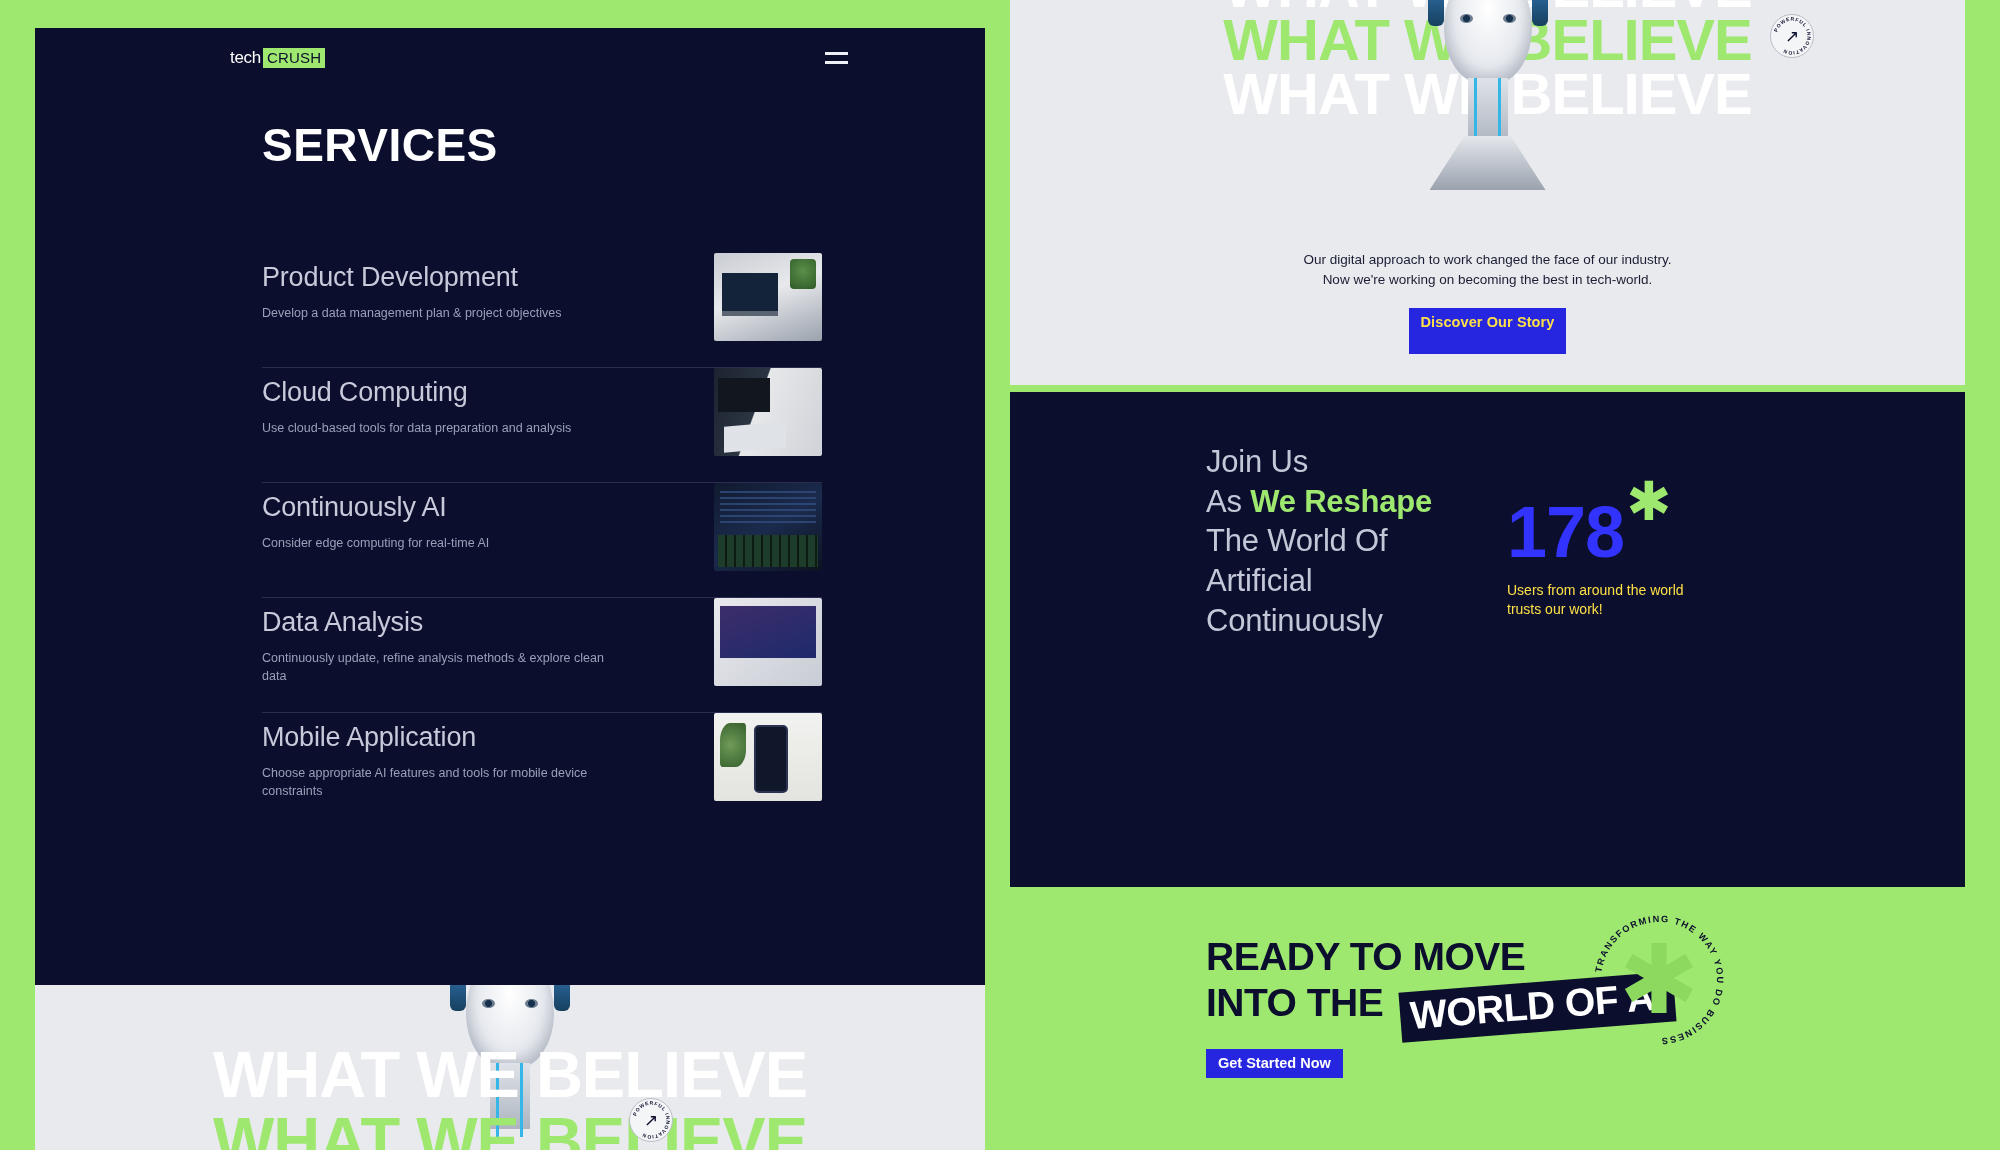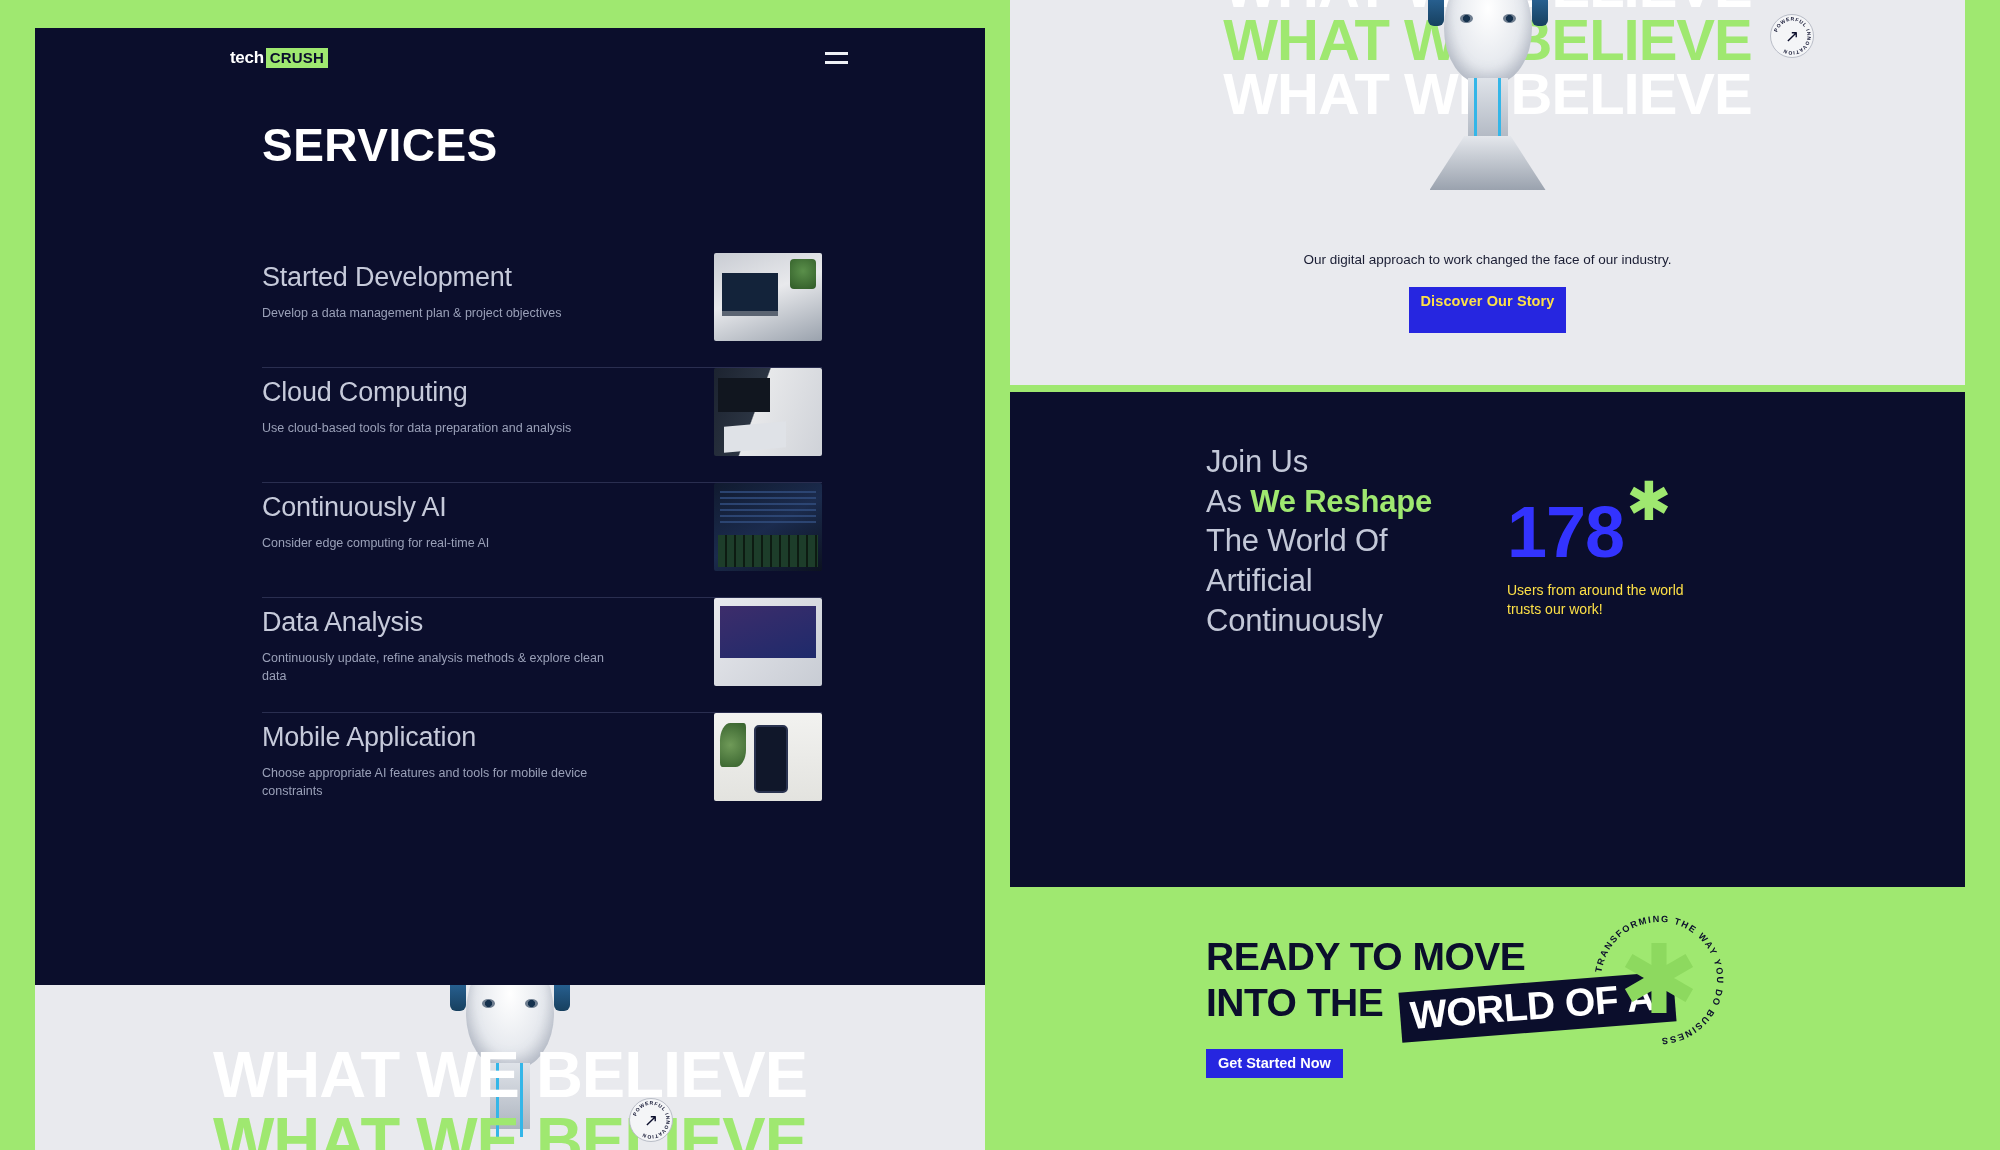--- a/index.html
+++ b/index.html
@@ -20,21 +20,21 @@
   .services-panel {
     position: relative;
     width: 950px; height: 957px;
     background: #0b0e2c;
     padding: 0;
   }
   .brand-row {
     position: absolute; left: 195px; top: 18px;
     width: 620px; display: flex; align-items: center; justify-content: space-between;
   }
-  .logo { display: flex; align-items: center; font-size: 17px; font-weight: bold; letter-spacing: -0.3px; }
+  .logo { display: flex; align-items: center; font-size: 17px; font-weight: normal; letter-spacing: -0.3px; }
   .logo-tech { color: #ffffff; }
   .logo-crush {
     color: #0b0e2c; background: #9fe870; padding: 1px 4px 2px 4px;
     margin-left: 2px; font-size: 15px; letter-spacing: 0.2px;
   }
   .hamburger { display: flex; flex-direction: column; gap: 6px; cursor: pointer; padding: 6px 2px; }
   .hamburger span { display: block; width: 23px; height: 3px; background: #eef0f5; }
 
   .services-title {
     position: absolute; left: 227px; top: 90px;
@@ -260,21 +260,21 @@
         </div>
       </div>
 
       <h1 class="services-title">SERVICES</h1>
 
       <div class="svc-list">
 
         <div class="svc-item">
           <div class="svc-row">
             <div class="svc-text">
-              <div class="svc-name">Started Development</div>
+              <div class="svc-name">Product Development</div>
               <div class="svc-desc">Develop a data management plan &amp; project objectives</div>
             </div>
             <div class="svc-thumb thumb-a"></div>
           </div>
         </div>
         <div class="svc-divider"></div>
 
         <div class="svc-item">
           <div class="svc-row">
             <div class="svc-text">
@@ -372,20 +372,21 @@
           <defs>
               <path id="ringB" d="M22,22 m-16,0 a16,16 0 1,1 32,0 a16,16 0 1,1 -32,0"></path>
             </defs>
           <text class="ring-txt-sm"><textPath href="#ringB" startOffset="4%">POWERFUL INNOVATION</textPath></text>
         </svg>
         <span class="arr">↗</span>
       </div>
 
       <div class="believe-copy">
         <p>Our digital approach to work changed the face of our industry.</p>
+        <p>Now we're working on becoming the best in tech-world.</p>
         <span class="btn-blue">Discover Our Story</span>
       </div>
     </section>
 
     <section class="join-panel">
       <div class="join-head">
         <div>Join Us</div>
         <div><span>As </span><span class="accent">We Reshape</span></div>
         <div>The World Of</div>
         <div>Artificial</div>

